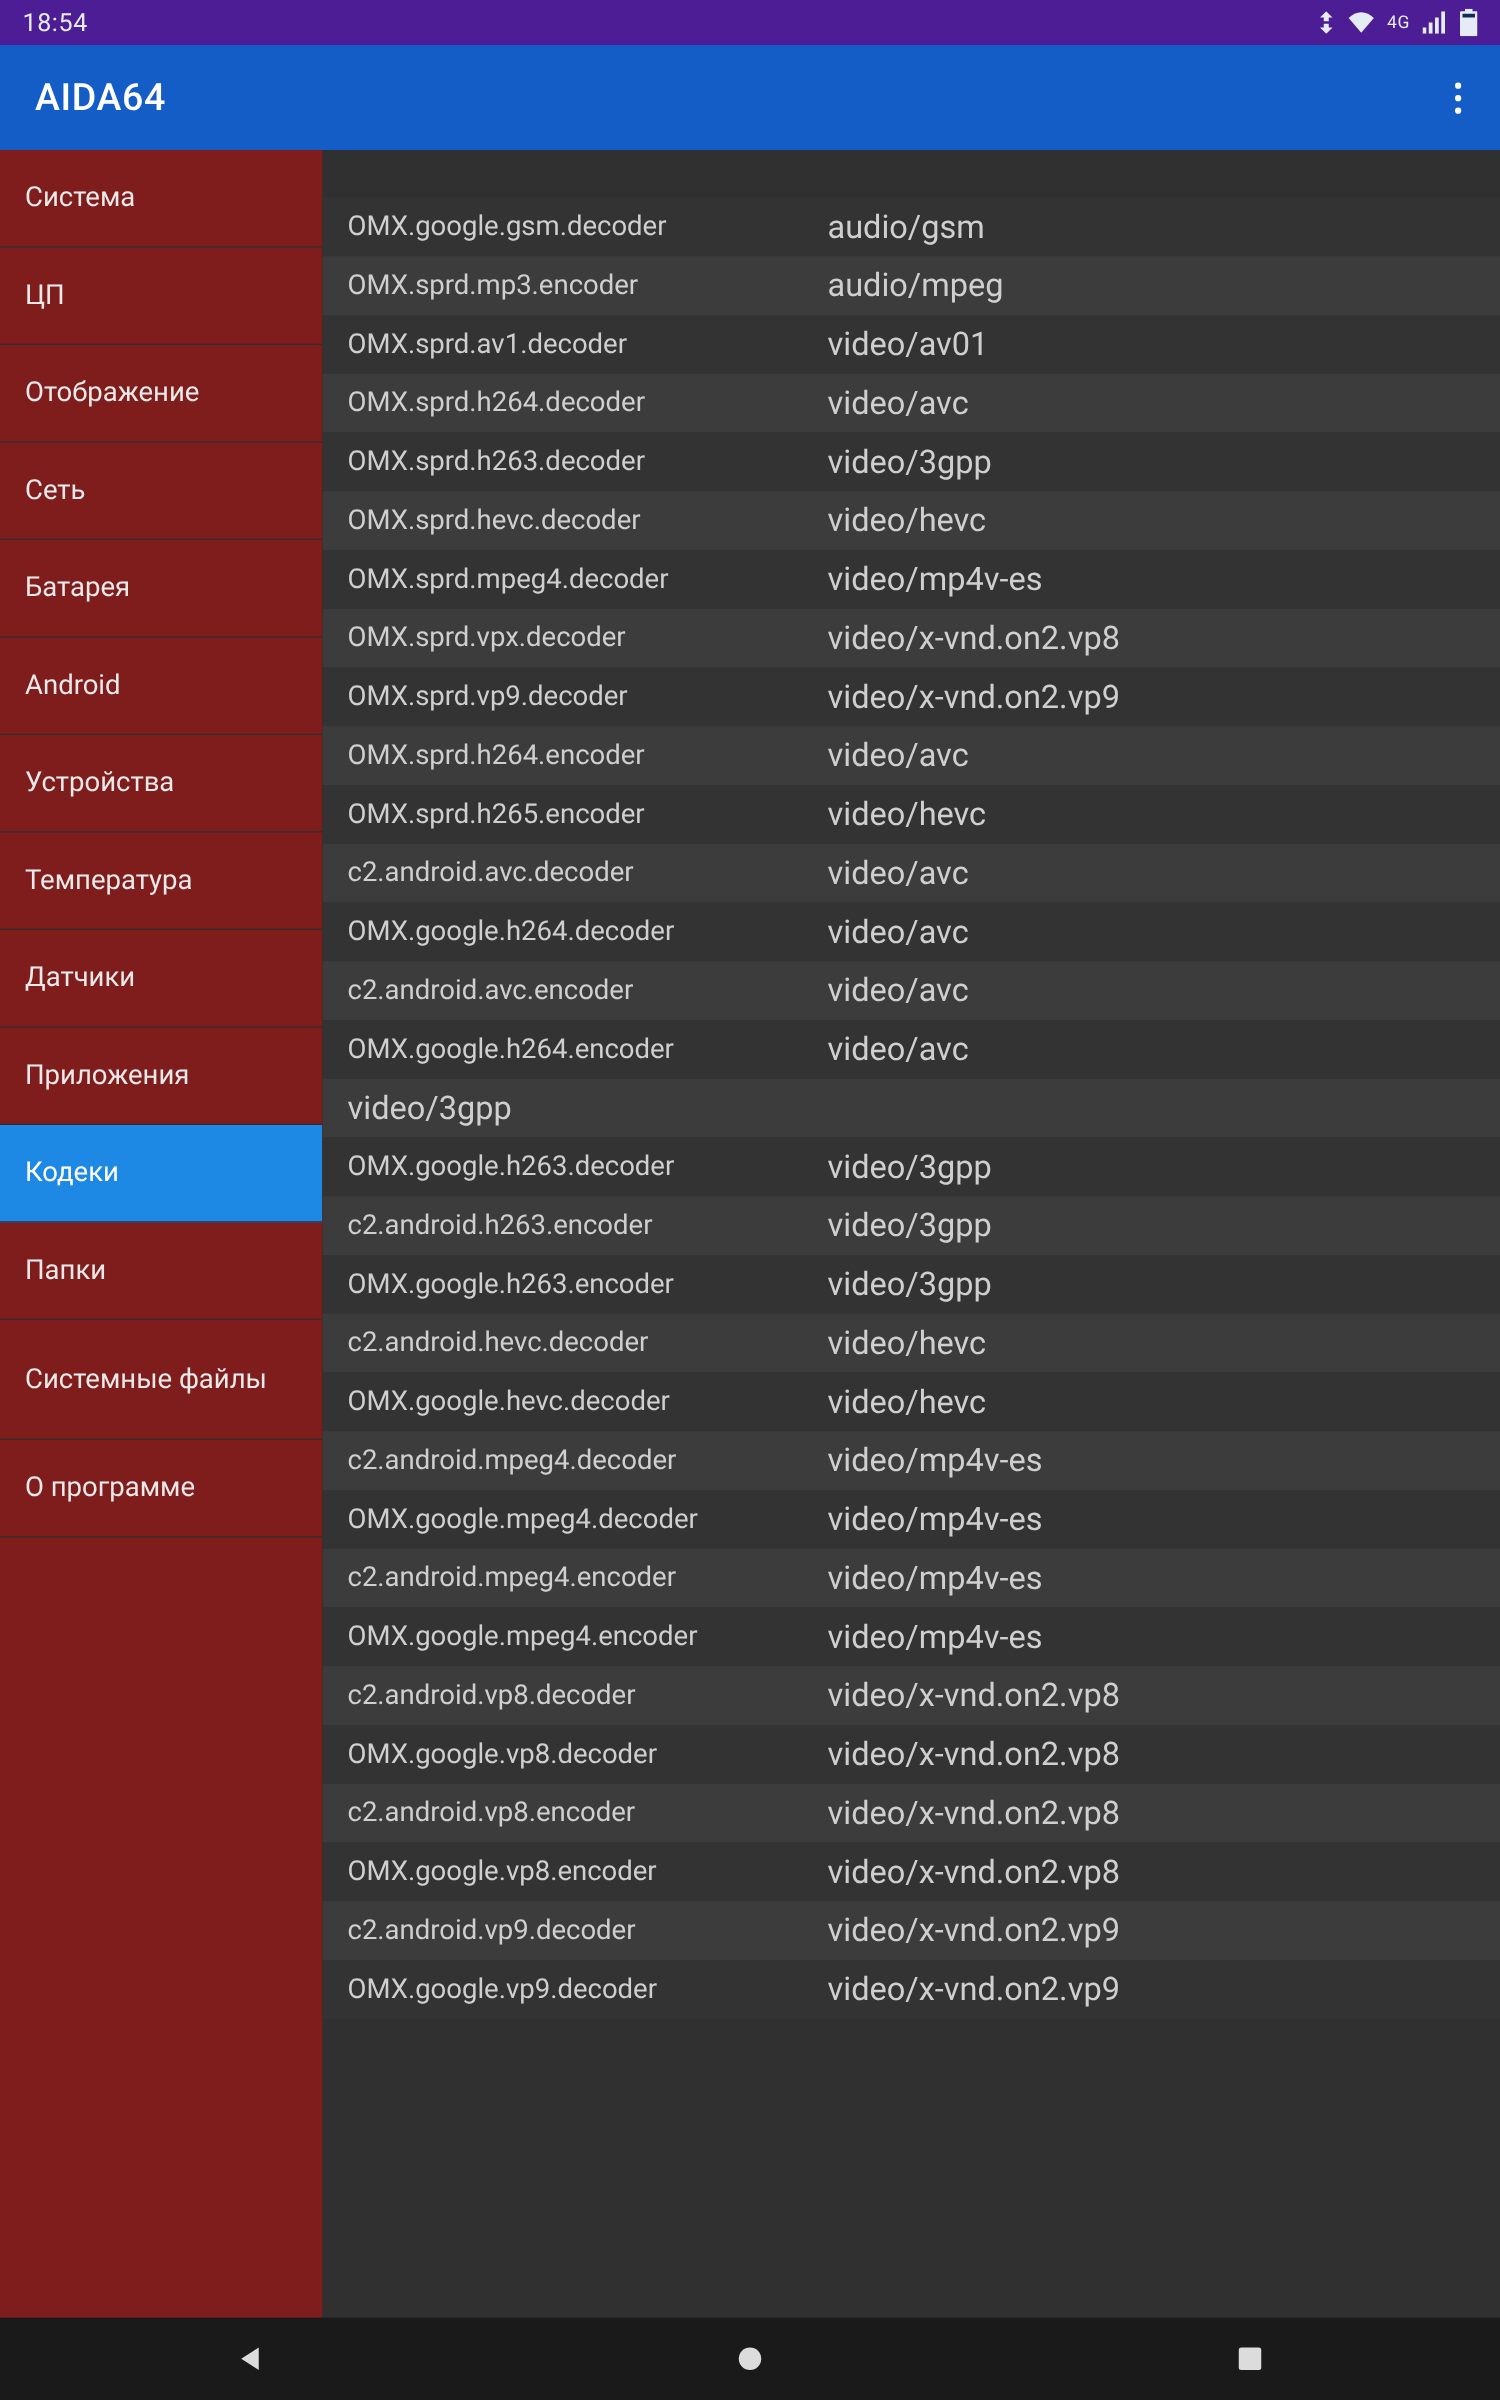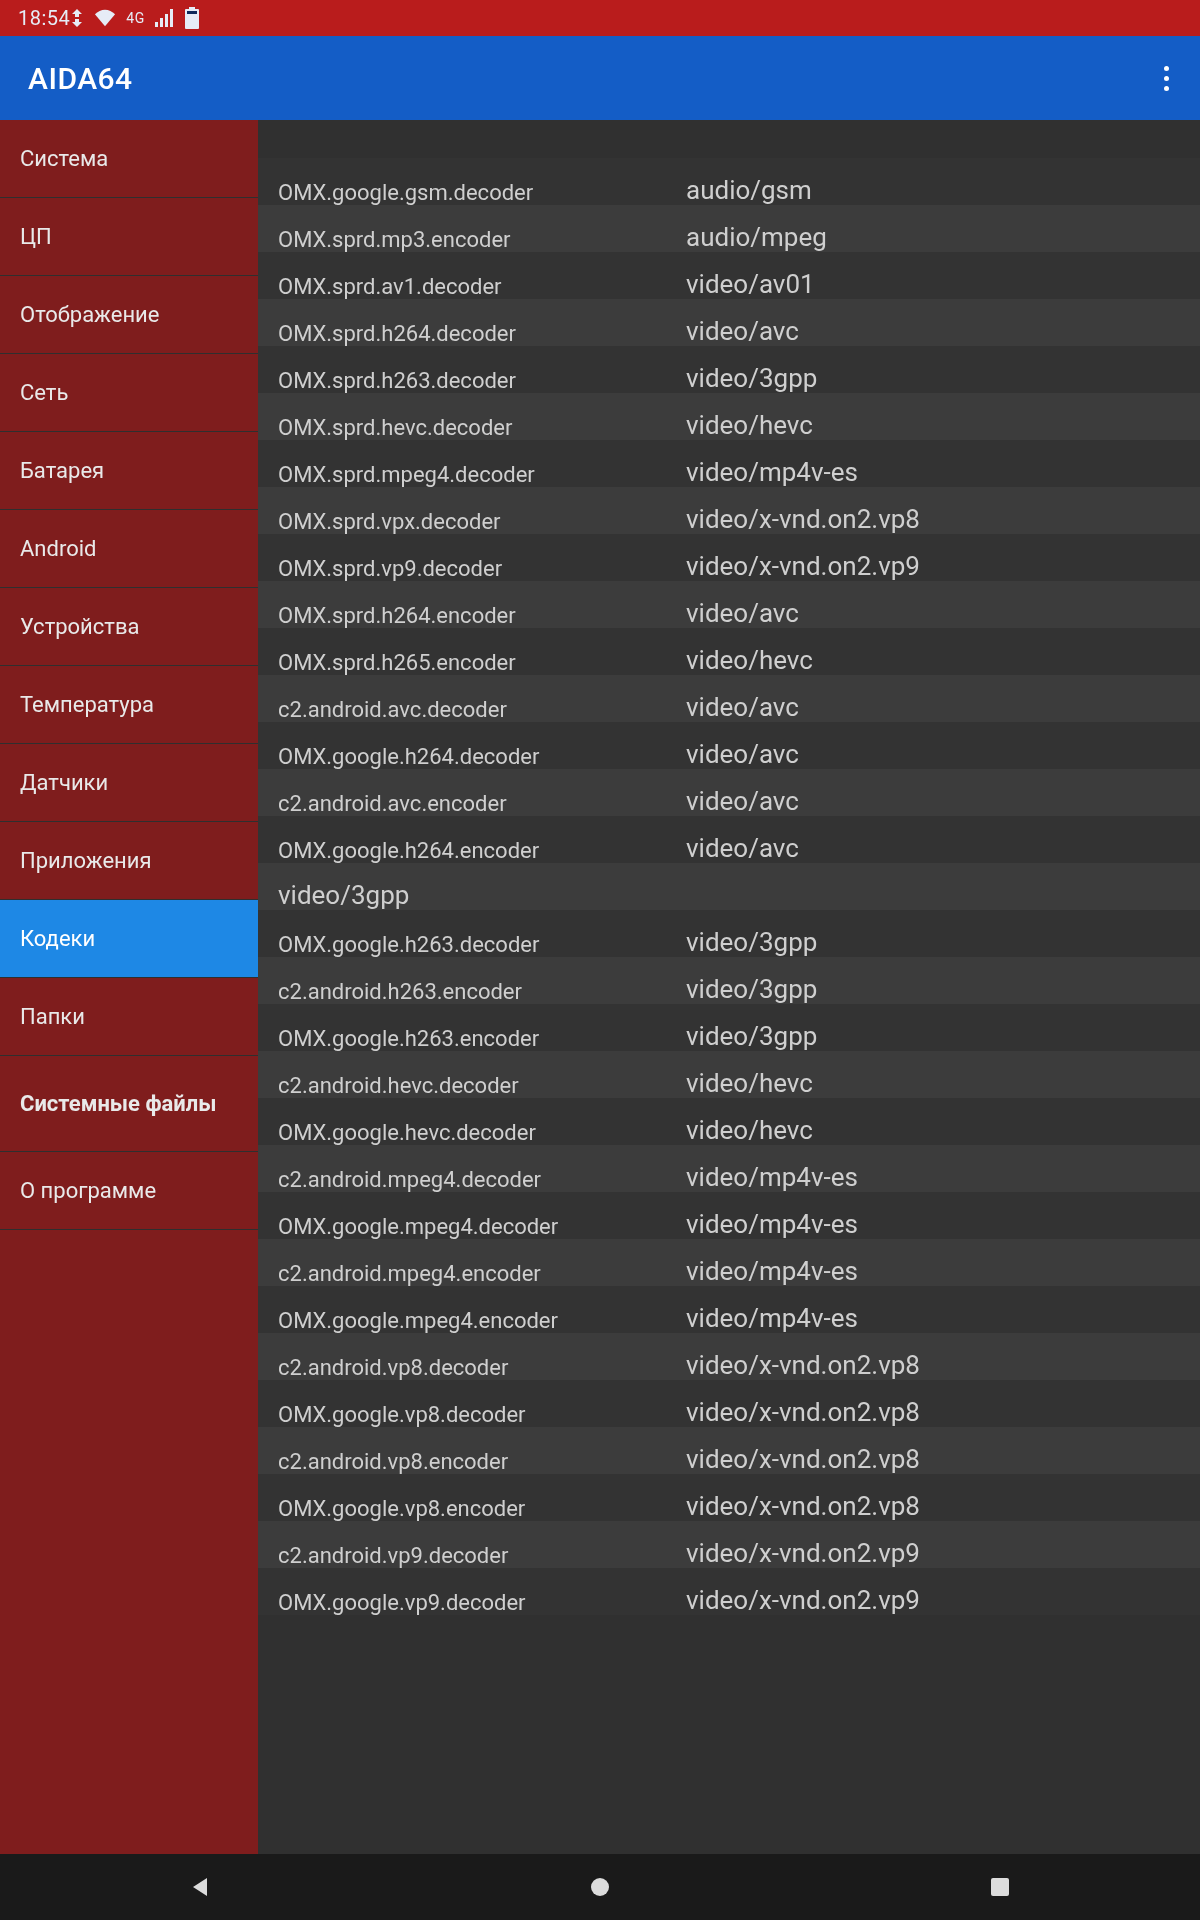--- a/index.html
+++ b/index.html
@@ -6,24 +6,25 @@
   html, body {
     width: 1200px;
     height: 1920px;
     font-family: Roboto, "Helvetica Neue", Arial, sans-serif;
     background: #2f2f2f;
     overflow: hidden;
   }
   
   .status-bar {
     height: 36px;
-    background: #b91c1c;
+    background: #4c1d95;
     color: #e6ecf6;
     display: flex;
     align-items: center;
+    justify-content: space-between;
     padding: 0 18px;
     font-size: 20px;
     letter-spacing: 0.5px;
   }
   .status-right { display: flex; align-items: center; gap: 10px; }
   .status-right svg { display: block; }
 
   
   .app-bar {
     height: 84px;
@@ -61,39 +62,38 @@
     display: flex;
     align-items: center;
     padding: 0 20px;
     font-size: 22px;
     color: #e9e9e9;
     border-bottom: 1px solid #2f2f2f;
     cursor: pointer;
     line-height: 1.15;
   }
   .nav-item.h1 { height: 78px; }
-  .nav-item.h2 { height: 96px; font-weight: bold; }
+  .nav-item.h2 { height: 96px; }
   .nav-item.active { background: #1e88e5; color: #fff; }
 
   .main {
     flex: 1;
     background: #303030;
     overflow-y: auto;
     padding-top: 38px;
   }
   .table {
     display: flex;
     flex-direction: column;
   }
   .row {
     display: flex;
-    align-items: flex-end;
+    align-items: center;
     height: 47px;
     padding-left: 20px;
-    gap: 24px;
   }
   .row:nth-child(odd) { background: #333333; }
   .row:nth-child(even) { background: #3c3c3c; }
   .cell-a {
     width: 384px;
     color: #cfcfcf;
     font-size: 22px;
     white-space: nowrap;
     overflow: hidden;
     text-overflow: ellipsis;

